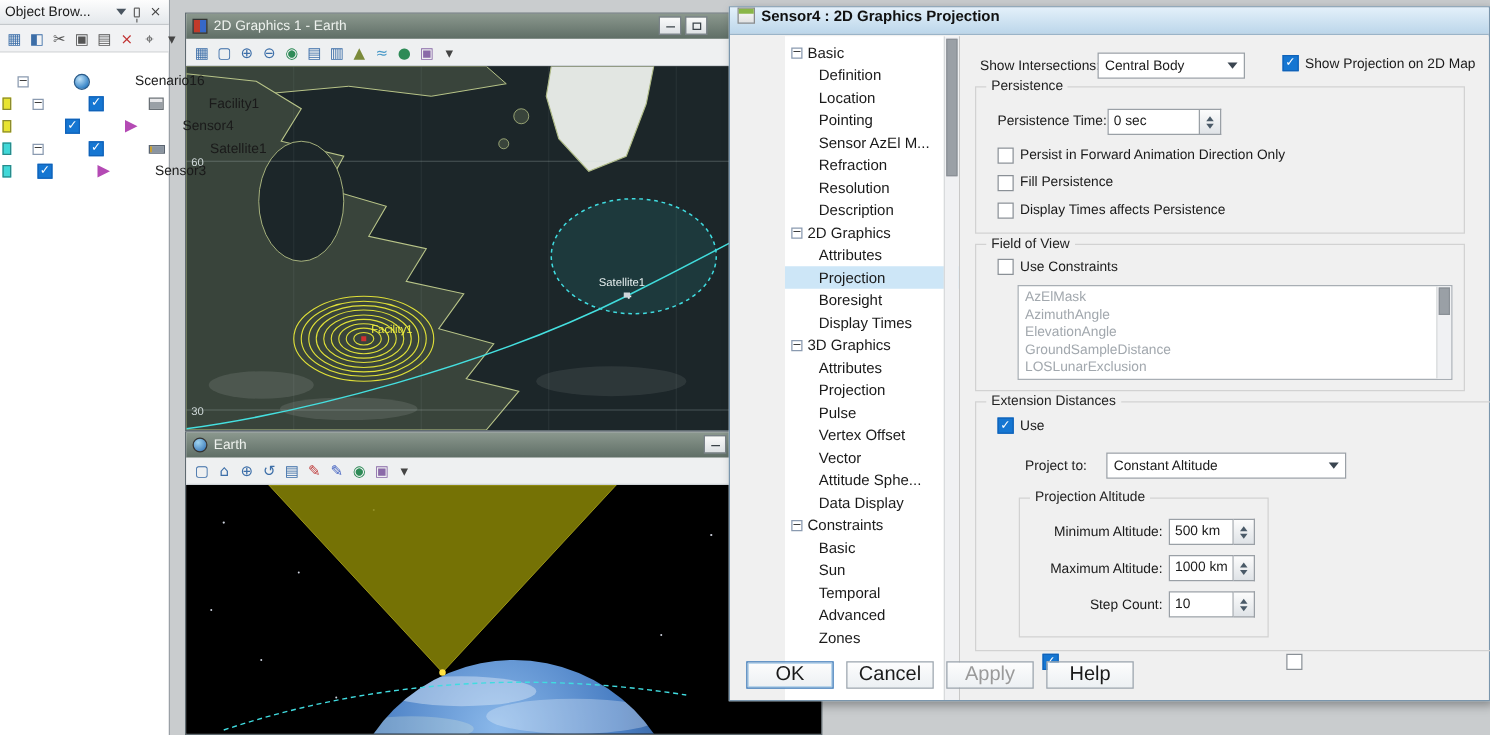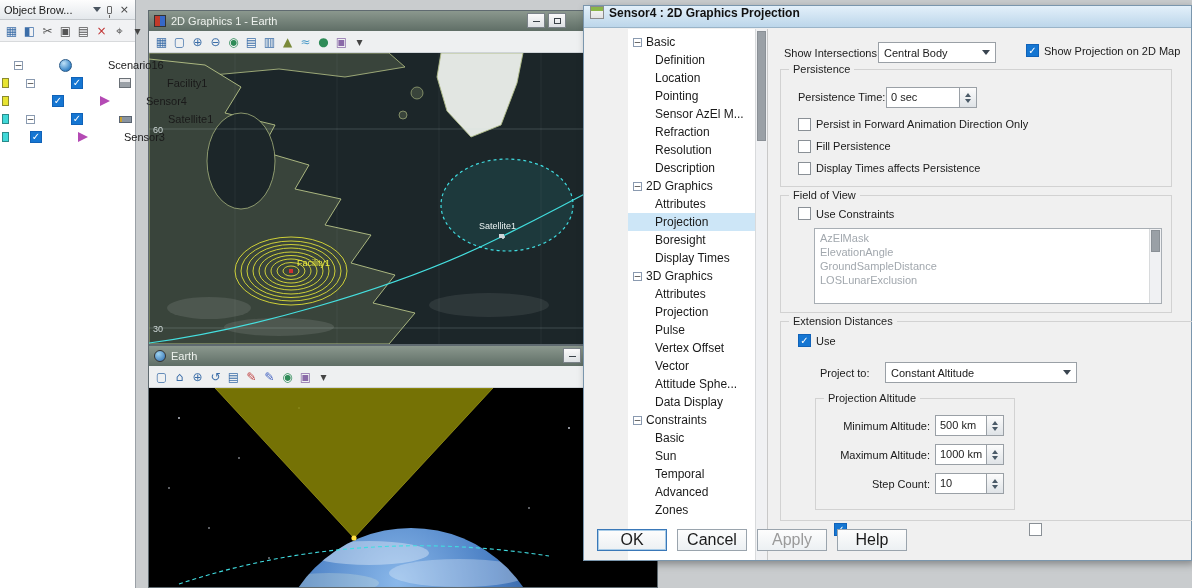--- a/index.html
+++ b/index.html
@@ -485,20 +485,21 @@
           <span class="check-inline" style="left:17px;top:11px">
             <span class="cb"></span>
             <span>Use Constraints</span>
           </span>
           <div class="fov-list">
 
             <div class="vscroll">
                 <span class="thumb" style="top:1px;height:22px"></span>
               </div>
           <div class="fov-item">AzElMask</div>
+              <div class="fov-item">AzimuthAngle</div>
               <div class="fov-item">ElevationAngle</div>
               <div class="fov-item">GroundSampleDistance</div>
               <div class="fov-item">LOSLunarExclusion</div>
             </div>
         </div>
 
         <div class="grp" style="left:12px;top:292px;width:452px;height:200px">
           <span class="grp-title">Extension Distances</span>
           <span class="check-inline" style="left:17px;top:12px">
             <span class="cb checked"></span>

